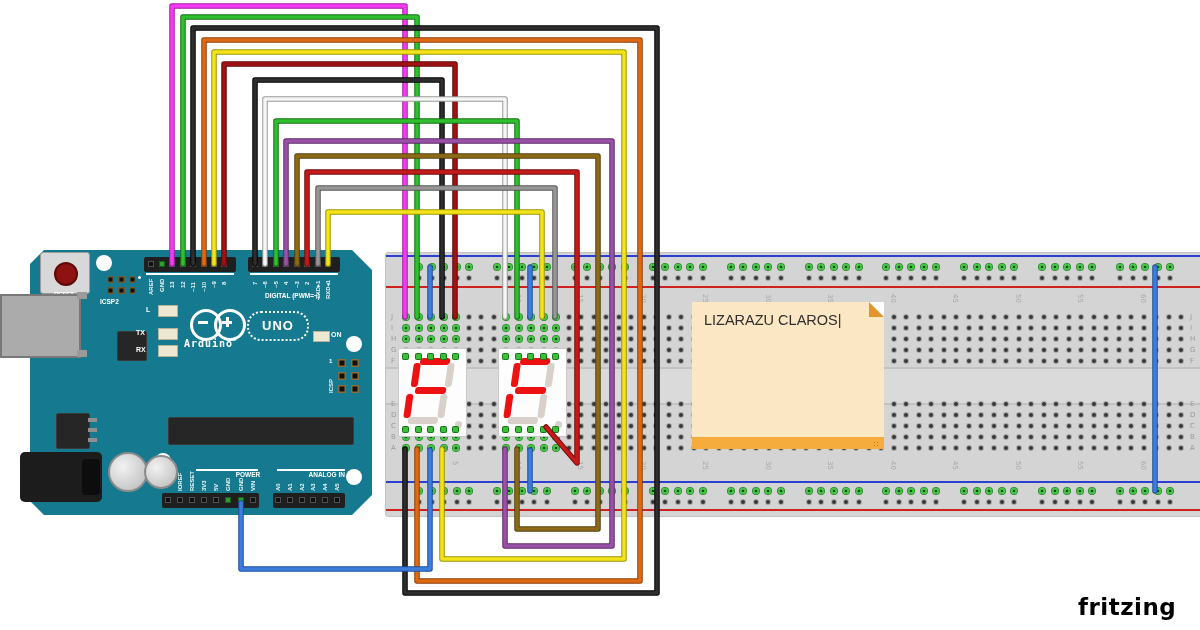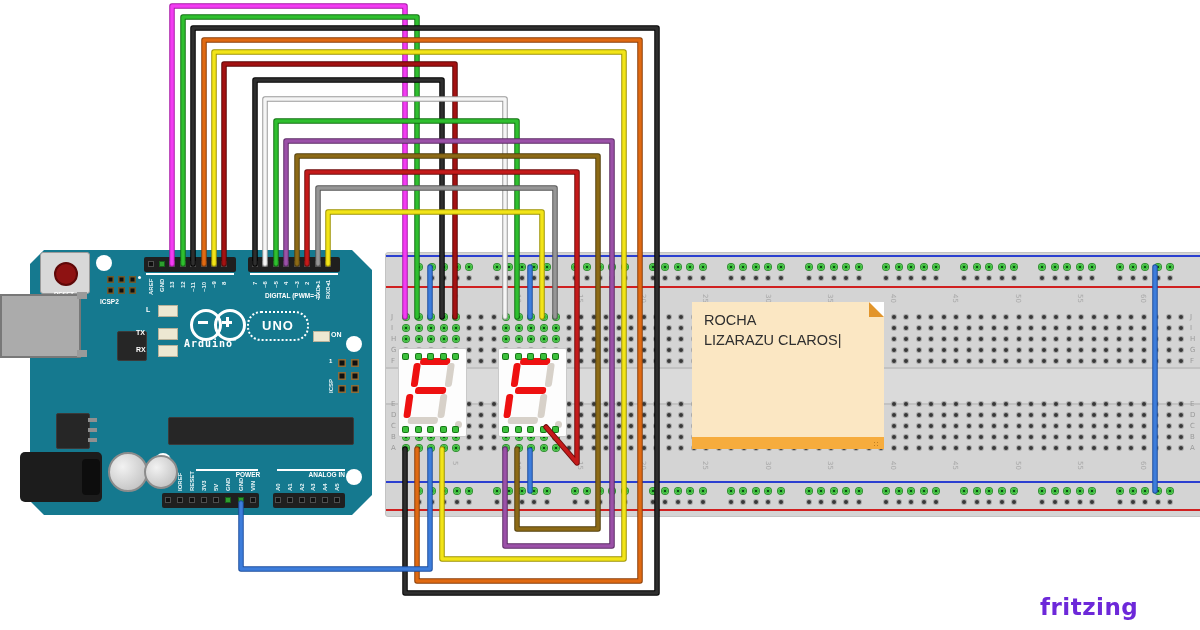--- a/index.html
+++ b/index.html
@@ -46,22 +46,22 @@
   .note-body{position:absolute;inset:0;background:#FBE7C3;}
   .note-fold{position:absolute;right:0;top:0;width:0;height:0;
              border-top:15px solid #FFFFFF;border-left:15px solid #E2952B;}
   .note-bar{position:absolute;left:0;top:135px;width:192px;height:12px;background:#F6AC3D;}
   .note-lines{position:absolute;left:12px;top:9px;width:170px;
               font:14.5px "Liberation Sans",sans-serif;color:#2F2F2F;line-height:19.5px;
               letter-spacing:0px;white-space:nowrap;}
   .note-grip{position:absolute;left:181px;top:139px;width:7px;height:7px;
      background-image:radial-gradient(circle,#C07F22 0.8px,transparent 0.9px);
      background-size:3px 3px;}
-  .watermark{position:absolute;left:1040px;top:594px;font:bold 23px "DejaVu Sans",sans-serif;
-             color:#6d28d9;letter-spacing:0.5px;z-index:45;}
+  .watermark{position:absolute;left:1078px;top:594px;font:bold 23px "DejaVu Sans",sans-serif;
+             color:#000000;letter-spacing:0.5px;z-index:45;}
   svg.wires{position:absolute;left:0;top:0;z-index:30;pointer-events:none;}
 </style>
 </head>
 <body>
 
 <div class="canvas">
 
   <div class="breadboard">
     <div class="railline" style="top:2px;background:#2B3FD0"></div>
     <div class="railline" style="top:33px;background:#D02020"></div>
@@ -1183,19 +1183,18 @@
       <path d="M 1155 267 L 1155 491" fill="none" stroke="#1C4E9E" stroke-width="5.5" stroke-linecap="round" stroke-linejoin="round"></path>
       <path d="M 1155 267 L 1155 491" fill="none" stroke="#3D7DDB" stroke-width="3.5" stroke-linecap="round" stroke-linejoin="round"></path>
     </svg>
 
   <div class="note">
     <div class="note-body"></div>
     <div class="note-bar"></div>
     <div class="note-fold"></div>
     <div class="note-grip"></div>
     <div class="note-lines" id="note-lines">
-        <div>ROCHA</div>
         <div>LIZARAZU CLAROS|</div>
       </div>
   </div>
 
   <div class="watermark">fritzing</div>
 </div>
 
 </body></html>

